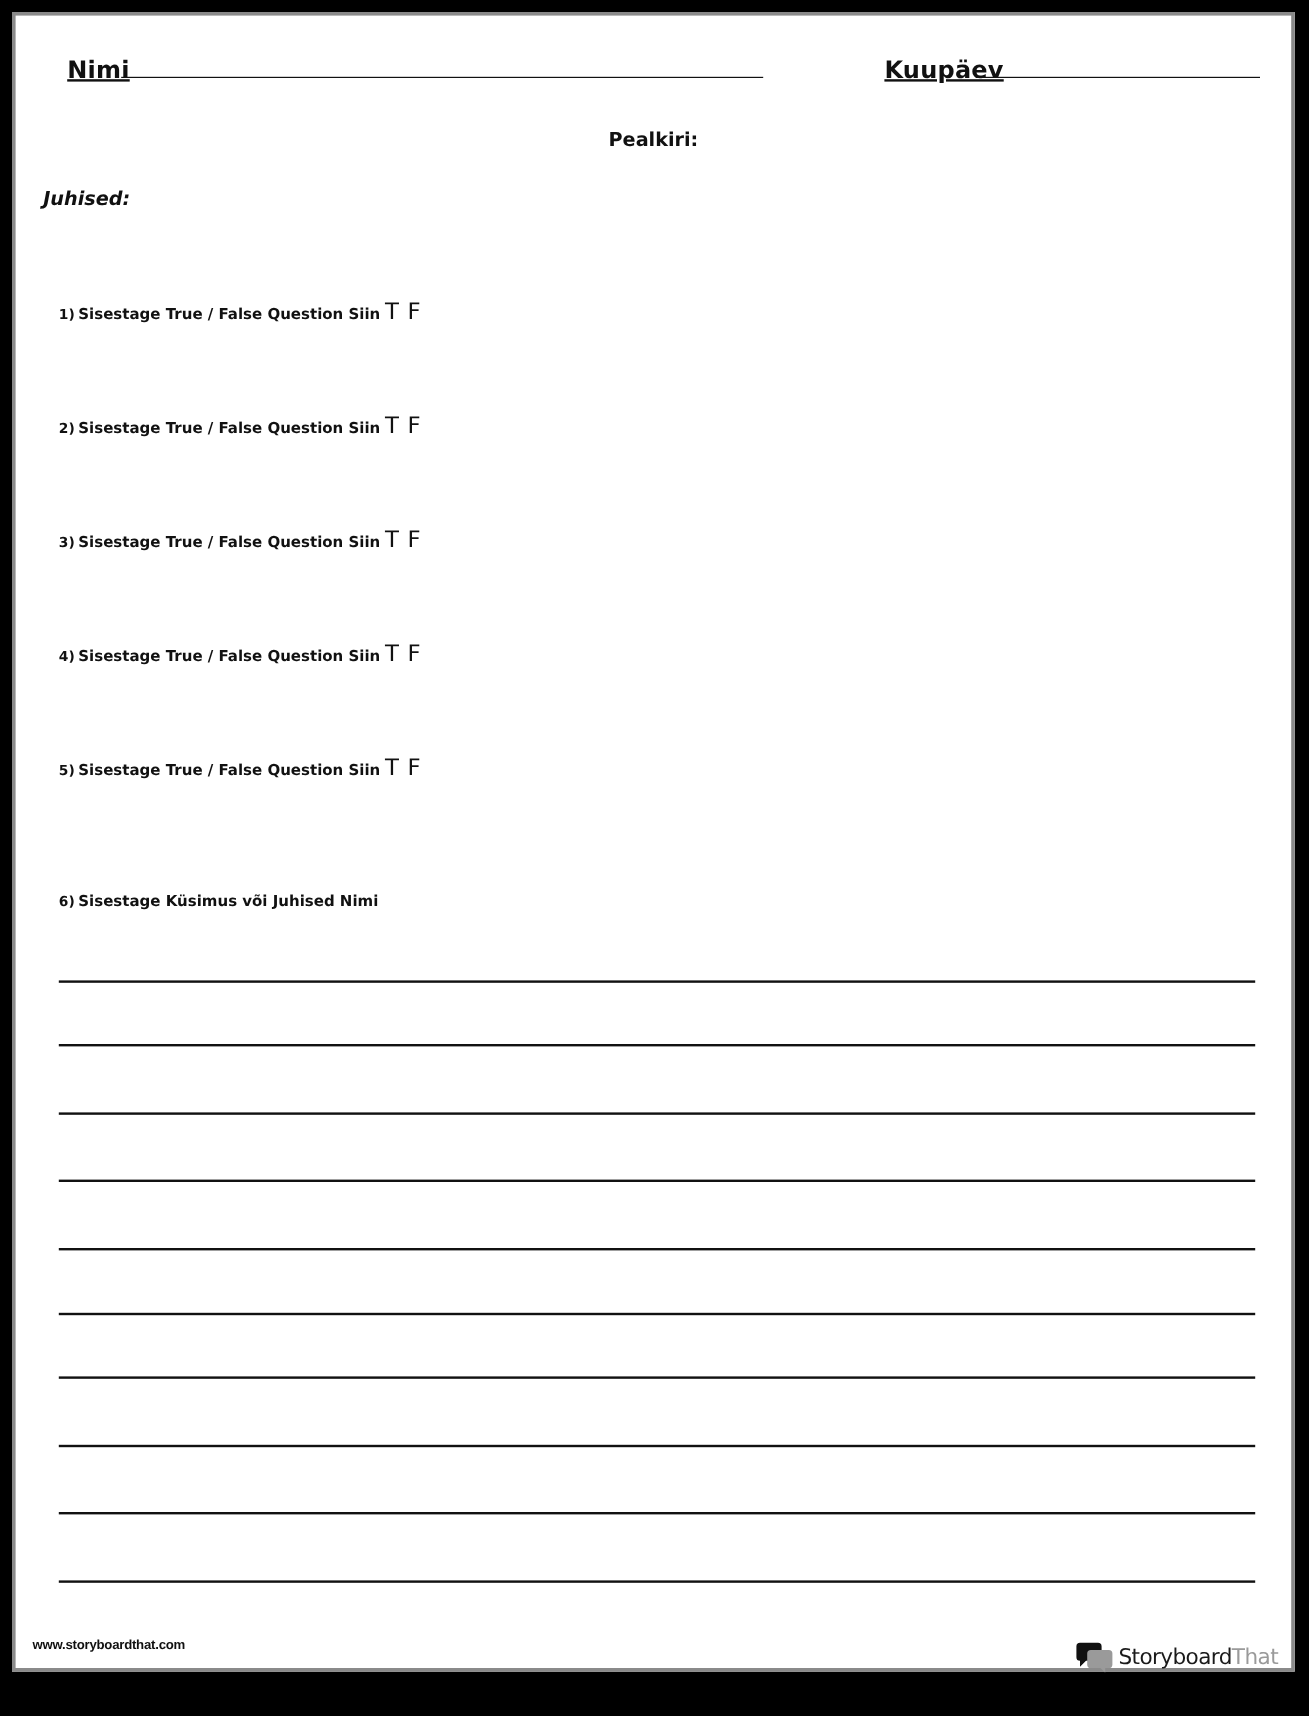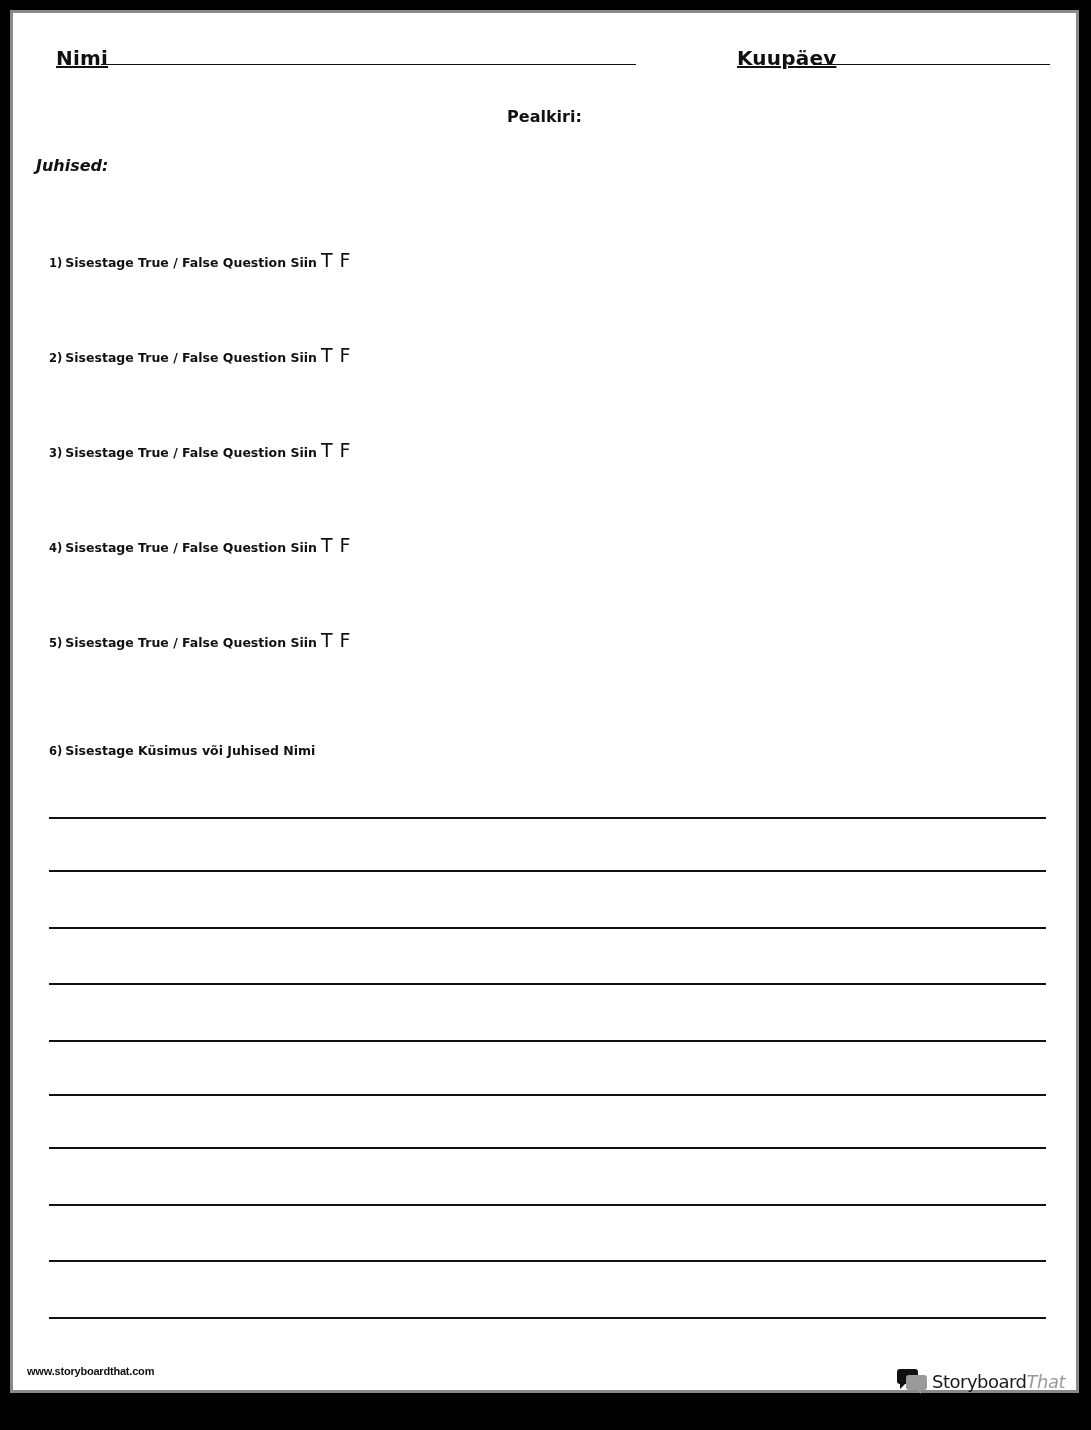--- a/index.html
+++ b/index.html
@@ -70,21 +70,21 @@
     }
     .logo {
       display: flex;
       align-items: center;
       font-family: "DejaVu Sans", sans-serif;
       font-size: 18px;
       letter-spacing: -0.5px;
       margin-top: 14px;
     }
     .logo .dark { color: #1a1a1a; }
-    .logo .light { color: #9a9a9a; font-style: italic; }
+    .logo .light { color: #9a9a9a; }
   </style>
 </head>
 <body>
 
 <div class="page">
 
   <span class="abs field-label" style="left:43px; top:33px;">Nimi</span>
   <div class="field-line" style="left:88px; top:51px; width:535px;"></div>
 
   <span class="abs field-label" style="left:724px; top:33px;">Kuupäev</span>

